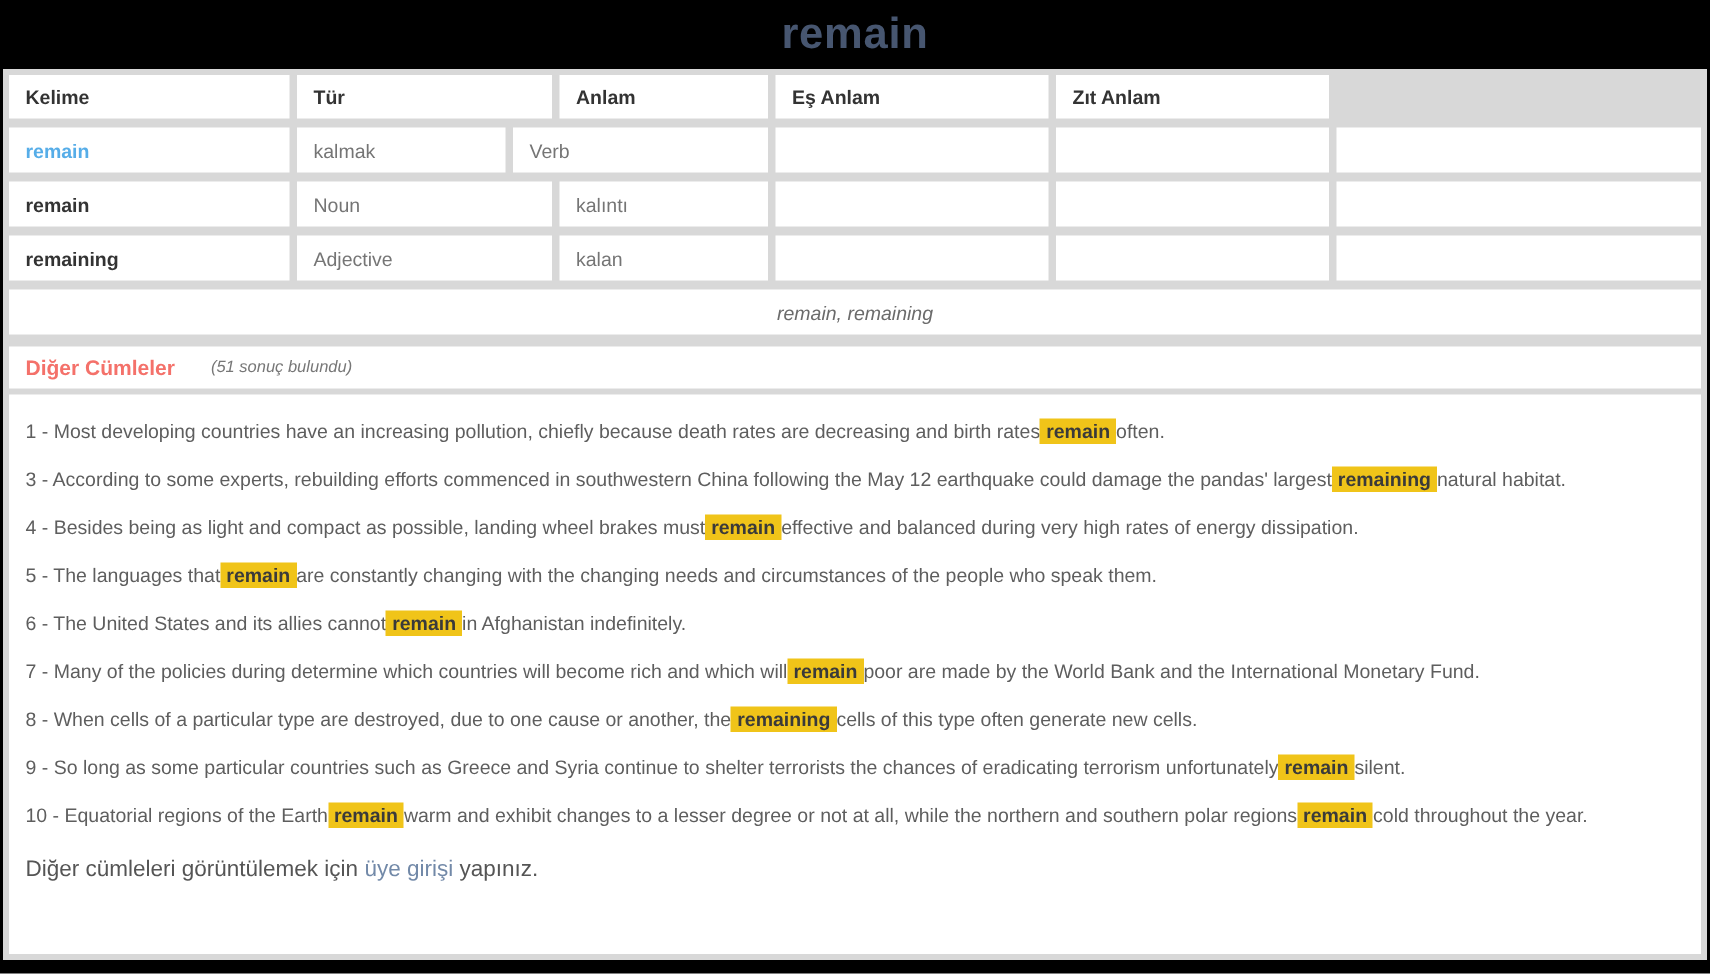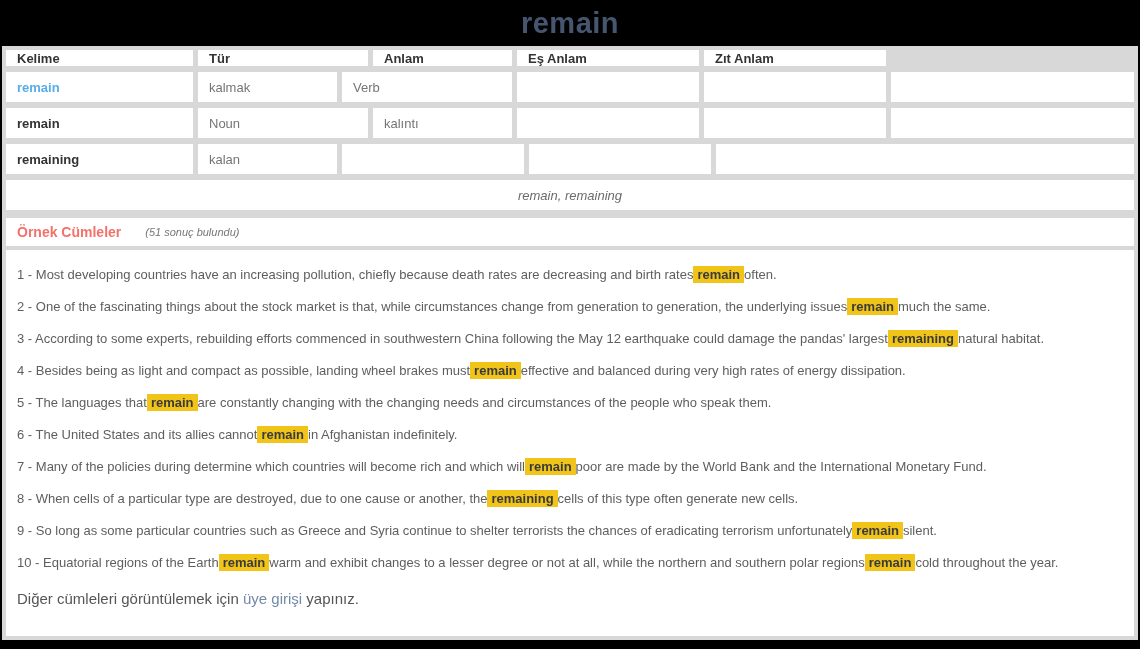--- a/index.html
+++ b/index.html
@@ -17,21 +17,21 @@
     color:#475670; font-size:29px; font-weight:bold; letter-spacing:0.5px;
   }
   .content{
     margin:0 2px 9px 2px;
     height:594px;
     background:#d8d8d8;
     padding:4px;
     display:flex; flex-direction:column;
   }
   .t-row{ display:flex; gap:5px; margin-bottom:6px; height:30px; flex:0 0 auto; }
-  .t-row.t-head{ height:16px; }
+  .t-row.t-head{ height:29px; }
   .cell{
     background:#fff; padding:0 11px; font-size:13px; color:#757575;
     display:flex; align-items:center; white-space:nowrap; overflow:hidden;
   }
   .t-head .cell{ font-weight:bold; color:#333; }
   .c0{width:187px}.c1{width:170px}.c2{width:139px}.c3{width:182px}.c4{width:182px}.c5{flex:1}
   .cell.word{ font-weight:bold; color:#333; }
   .cell.word.link{ color:#56ade8; cursor:pointer; }
   .full-row{
     background:#fff; margin-bottom:8px; flex:0 0 auto;
@@ -81,40 +81,40 @@
       <div class="t-row">
         <div class="cell c0 word">remain</div>
         <div class="cell c1">Noun</div>
         <div class="cell c2">kalıntı</div>
         <div class="cell c3"></div>
         <div class="cell c4"></div>
         <div class="cell c5"></div>
       </div>
       <div class="t-row">
         <div class="cell c0 word">remaining</div>
+        <div class="cell c1">Adjective</div>
         <div class="cell c2">kalan</div>
         <div class="cell c3"></div>
         <div class="cell c4"></div>
         <div class="cell c5"></div>
       </div>
     </div>
 
   <div class="full-row note-row">
     <span>remain, remaining</span>
   </div>
 
   <div class="full-row examples-header">
-    <span class="ex-title">Örnek Cümleler</span>
+    <span class="ex-title">Diğer Cümleler</span>
     <span class="ex-count">(51 sonuç bulundu)</span>
   </div>
 
   <div class="sentences">
     <div id="sentences-list">
         <div class="sentence"><span>1 - </span><span>Most developing countries have an increasing pollution, chiefly because death rates are decreasing and birth rates</span><span class="hl">remain</span><span>often.</span></div>
-        <div class="sentence"><span>2 - </span><span>One of the fascinating things about the stock market is that, while circumstances change from generation to generation, the underlying issues</span><span class="hl">remain</span><span>much the same.</span></div>
         <div class="sentence"><span>3 - </span><span>According to some experts, rebuilding efforts commenced in southwestern China following the May 12 earthquake could damage the pandas' largest</span><span class="hl">remaining</span><span>natural habitat.</span></div>
         <div class="sentence"><span>4 - </span><span>Besides being as light and compact as possible, landing wheel brakes must</span><span class="hl">remain</span><span>effective and balanced during very high rates of energy dissipation.</span></div>
         <div class="sentence"><span>5 - </span><span>The languages that</span><span class="hl">remain</span><span>are constantly changing with the changing needs and circumstances of the people who speak them.</span></div>
         <div class="sentence"><span>6 - </span><span>The United States and its allies cannot</span><span class="hl">remain</span><span>in Afghanistan indefinitely.</span></div>
         <div class="sentence"><span>7 - </span><span>Many of the policies during determine which countries will become rich and which will</span><span class="hl">remain</span><span>poor are made by the World Bank and the International Monetary Fund.</span></div>
         <div class="sentence"><span>8 - </span><span>When cells of a particular type are destroyed, due to one cause or another, the</span><span class="hl">remaining</span><span>cells of this type often generate new cells.</span></div>
         <div class="sentence"><span>9 - </span><span>So long as some particular countries such as Greece and Syria continue to shelter terrorists the chances of eradicating terrorism unfortunately</span><span class="hl">remain</span><span>silent.</span></div>
         <div class="sentence"><span>10 - </span><span>Equatorial regions of the Earth</span><span class="hl">remain</span><span>warm and exhibit changes to a lesser degree or not at all, while the northern and southern polar regions</span><span class="hl">remain</span><span>cold throughout the year.</span></div>
       </div>
     <div class="login-note" id="login-note"><span>Diğer cümleleri görüntülemek için </span><span class="login-link">üye girişi</span><span> yapınız.</span></div>

